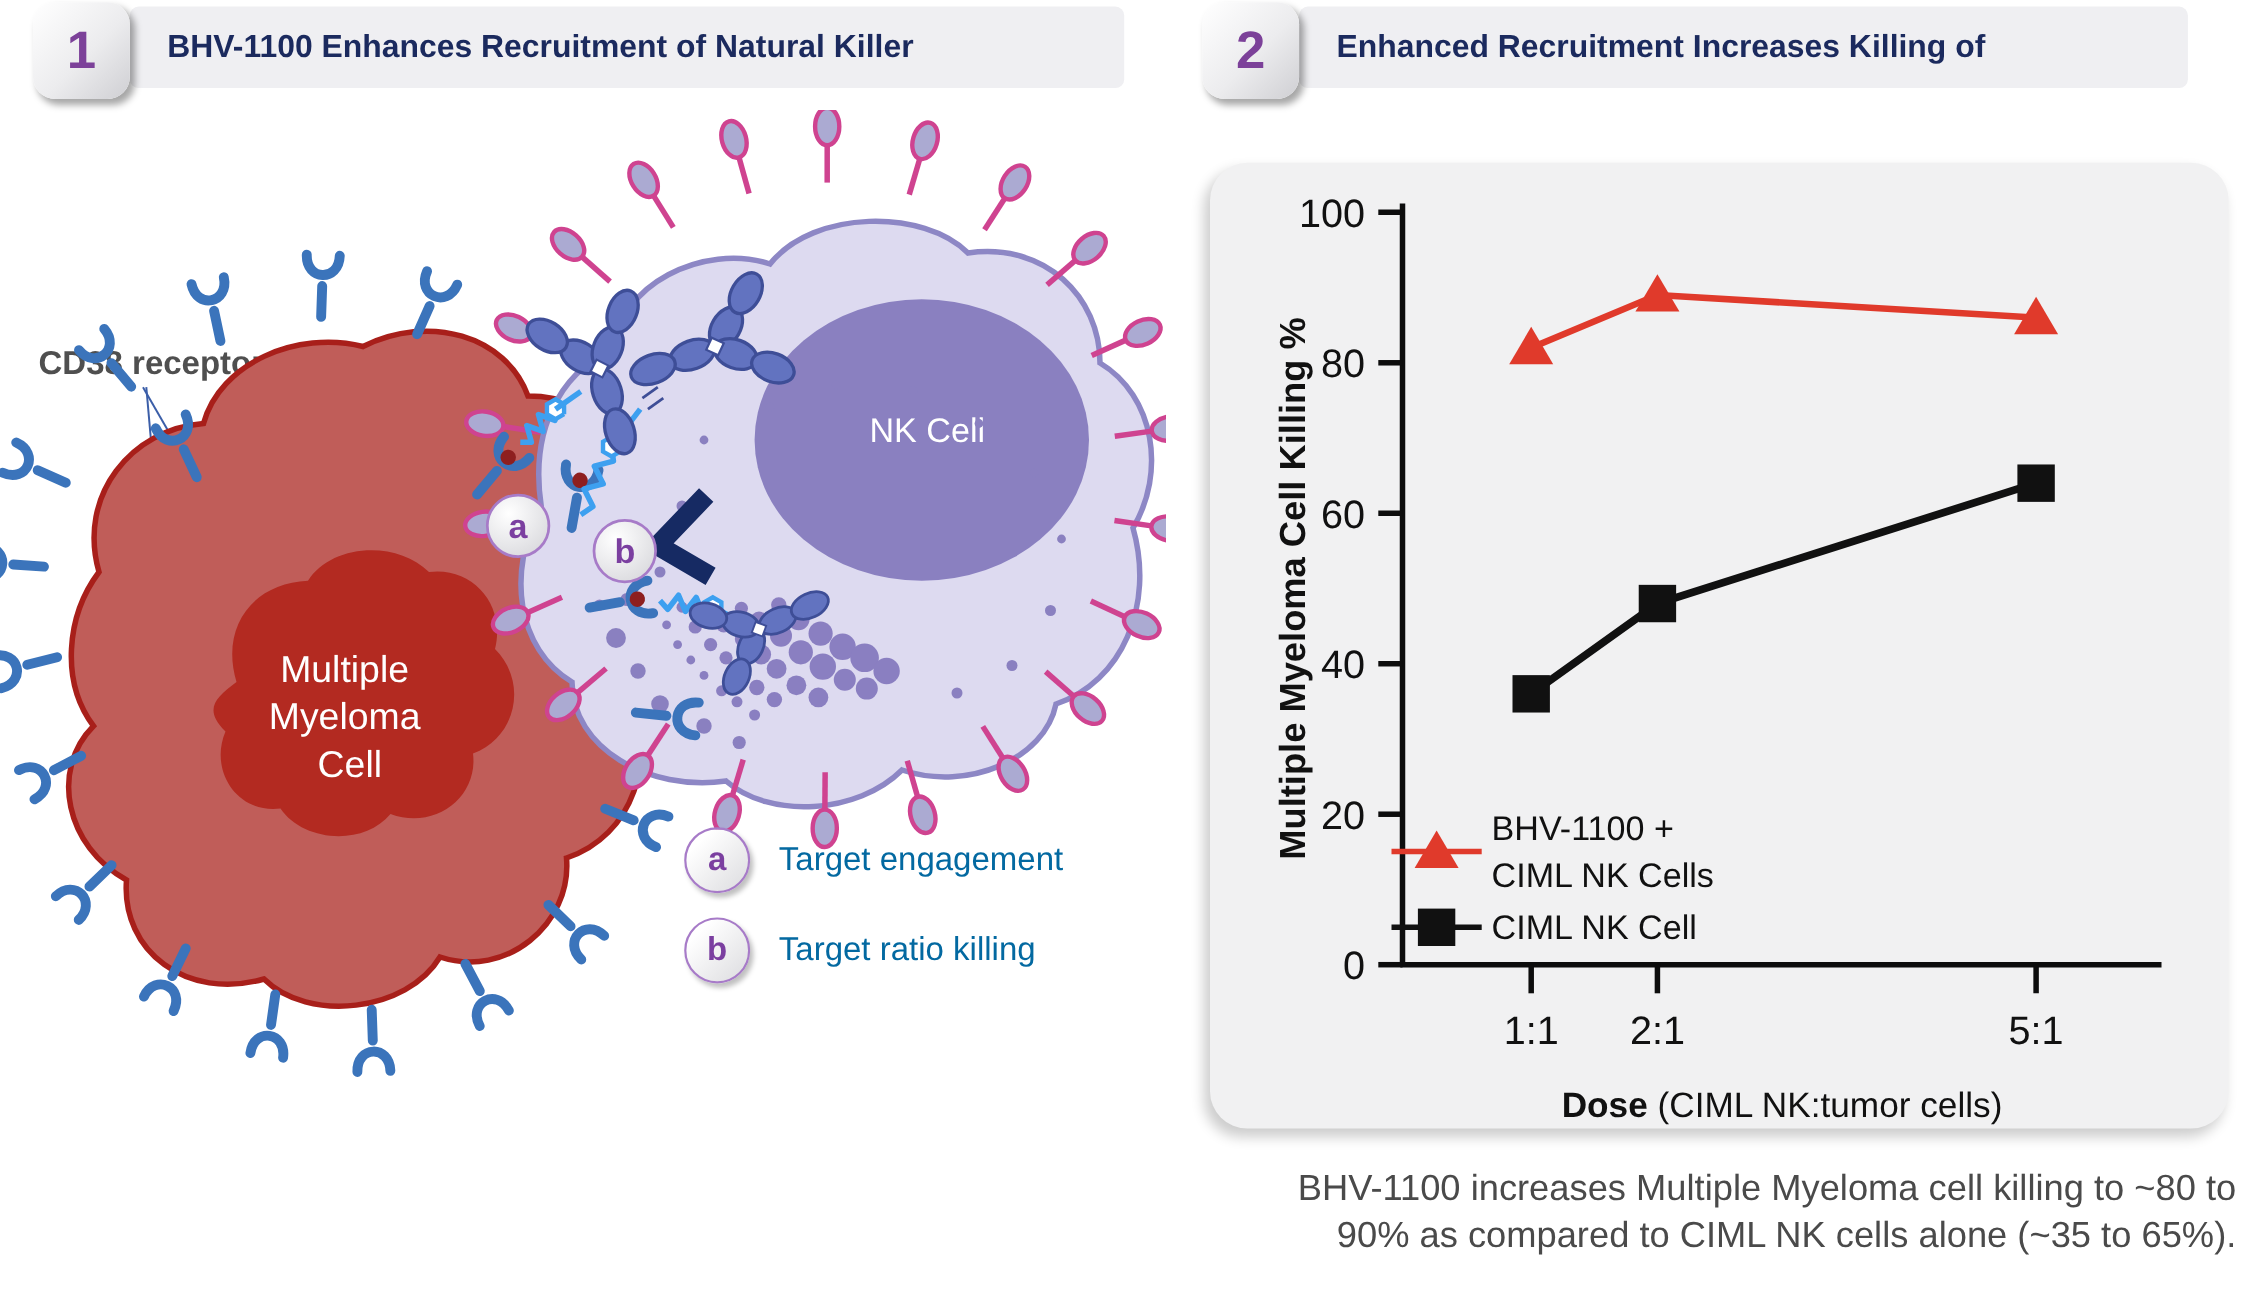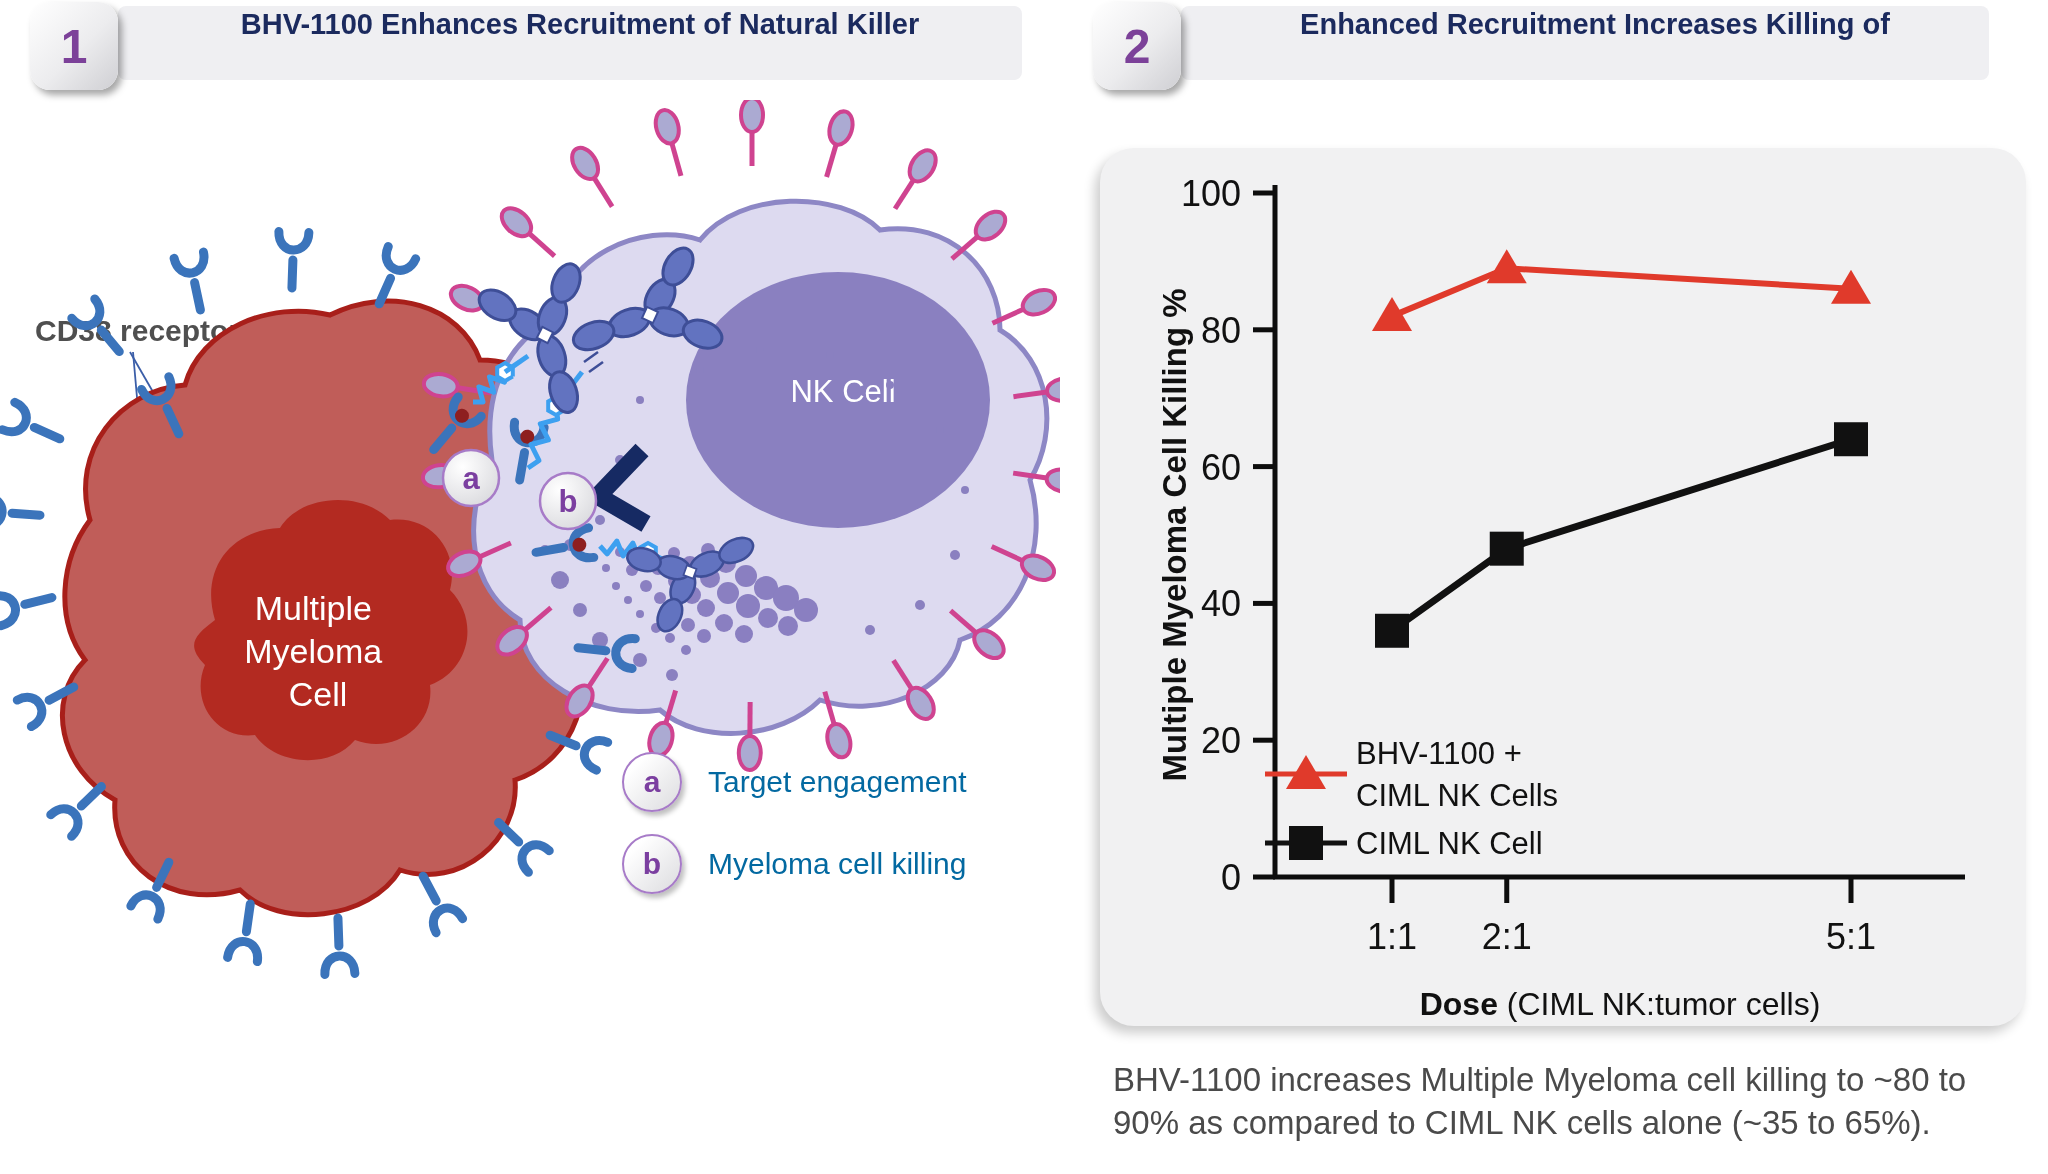--- a/index.html
+++ b/index.html
@@ -1,20 +1,20 @@
 <!DOCTYPE html>
 <html><head>
 <meta charset="utf-8">
 <style>
   html,body{margin:0;padding:0;background:#fff;}
   .canvas{position:relative;width:2048px;height:1174px;background:#fff;overflow:hidden;
           font-family:"Liberation Sans",sans-serif;}
   
   .hdr-bar{position:absolute;height:74px;background:#efeff2;border-radius:8px;
-           display:flex;flex-direction:row;justify-content:center;padding-left:20px;box-sizing:border-box;}
+           display:flex;flex-direction:column;justify-content:center;padding-left:34px;box-sizing:border-box;}
   .hdr1{left:118px;top:6px;width:904px;}
   .hdr2{left:1181px;top:6px;width:808px;}
   .hdr-line{font-size:29px;font-weight:bold;color:#1b2a5e;line-height:36px;white-space:nowrap;}
   .badge{position:absolute;width:88px;height:88px;border-radius:20px;top:2px;
          background:linear-gradient(135deg,#ffffff 0%,#ececee 55%,#cfcfd3 100%);
          box-shadow:4px 5px 7px rgba(0,0,0,0.35);
          display:flex;align-items:center;justify-content:center;}
   .badge1{left:30px;} .badge2{left:1093px;}
   .badge span{font-size:48px;font-weight:bold;color:#7c4199;}
   
@@ -37,21 +37,21 @@
   
   .chart-card{position:absolute;left:1100px;top:148px;width:926px;height:878px;background:#f1f1f2;
               border-radius:34px;box-shadow:-5px 7px 12px rgba(0,0,0,0.20);}
   #chart-svg text{font-family:"Liberation Sans",sans-serif;fill:#111;}
   .tick-label{font-size:36px;}
   .axis-title{font-size:33px;font-weight:bold;}
   .legend-label{font-size:31px;}
   
   .caption{position:absolute;font-size:33px;line-height:43px;color:#4a4a4a;}
   .cap1{left:100px;top:1062px;width:850px;}
-  .cap2{left:1113px;top:1058px;width:920px;}
+  .cap2{left:1113px;top:1058px;width:920px;text-align:right;}
   .footnote{position:absolute;left:1113px;top:1140px;width:930px;font-size:22px;color:#8f8f8f;}
 </style>
 </head>
 <body>
 
 <div class="canvas">
 
   <div class="hdr-bar hdr1">
     <div class="hdr-line">BHV-1100 Enhances Recruitment of Natural Killer</div>
   </div>
@@ -315,21 +315,21 @@
     </g>
   </svg>
 
   <div class="ab-legend">
     <div class="ab-row">
       <div class="ab-circle">a</div>
       <div class="ab-text">Target engagement</div>
     </div>
     <div class="ab-row">
       <div class="ab-circle">b</div>
-      <div class="ab-text">Myeloma cell killing</div>
+      <div class="ab-text">Target ratio killing</div>
     </div>
   </div>
 
   <div class="chart-card">
     <svg id="chart-svg" width="926" height="878" viewBox="0 0 926 878">
         <line x1="175" y1="37" x2="175" y2="729" stroke="#0d0d0d" stroke-width="5"></line>
         <line x1="173" y1="729" x2="865" y2="729" stroke="#0d0d0d" stroke-width="5"></line>
         <line x1="153" y1="729" x2="175" y2="729" stroke="#0d0d0d" stroke-width="5"></line>
         <text x="141" y="742" text-anchor="end" class="tick-label">0</text>
         <line x1="153" y1="592.2" x2="175" y2="592.2" stroke="#0d0d0d" stroke-width="5"></line>

